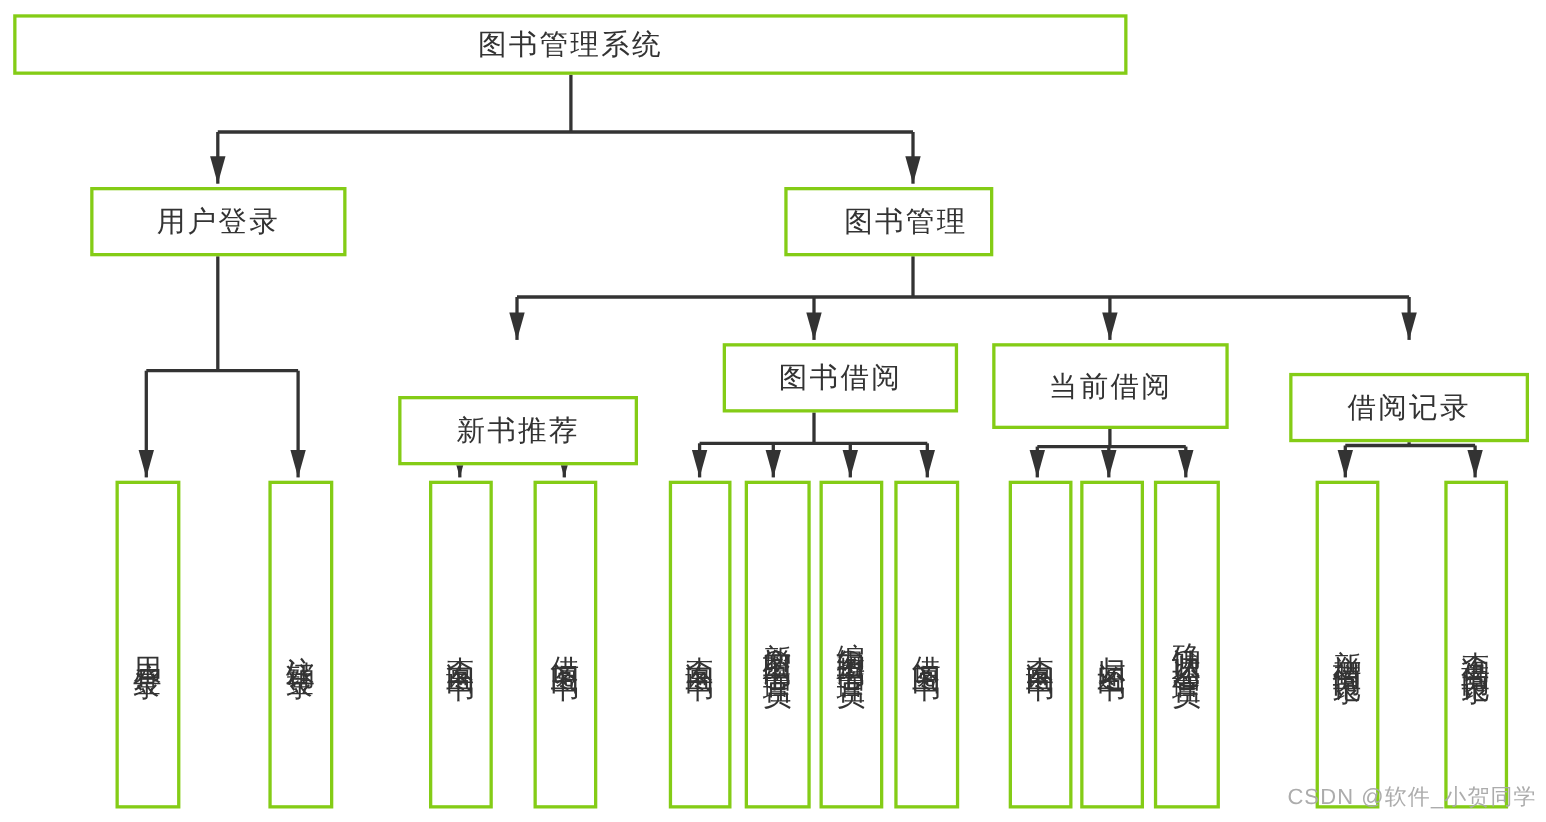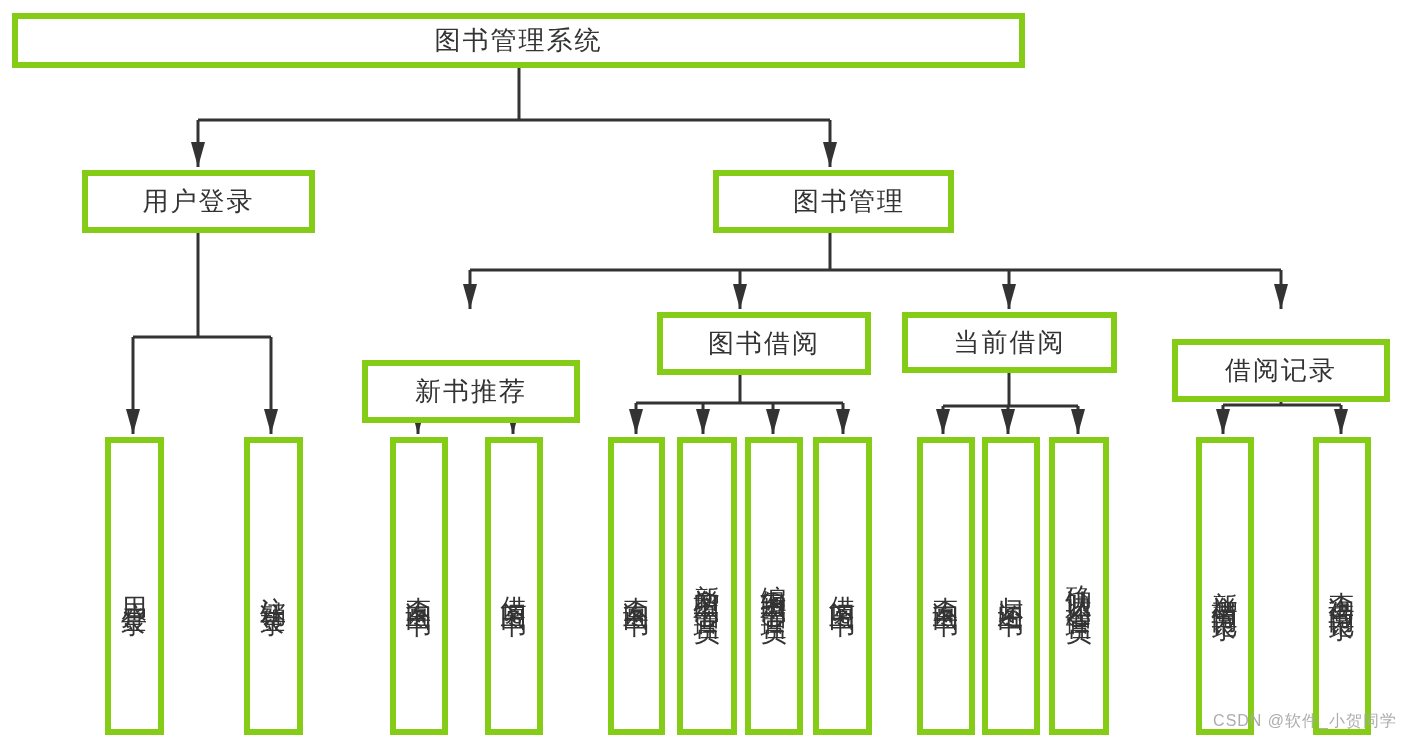--- a/index.html
+++ b/index.html
@@ -14,21 +14,21 @@
   }
   #wires {
     position: absolute;
     left: 0; top: 0;
     width: 1405px; height: 747px;
   }
   .ln { stroke: #333333; stroke-width: 3; fill: none; }
   .box {
     position: absolute;
     box-sizing: border-box;
-    border: 6px solid #84cc16;
+    border: 3px solid #84cc16;
     background: #ffffff;
     display: flex;
     align-items: center;
     justify-content: center;
   }
   .hlabel {
     font-size: 26px;
     letter-spacing: 2px;
     color: #333333;
     white-space: nowrap;
@@ -38,46 +38,46 @@
     text-orientation: mixed;
     font-size: 26px;
     letter-spacing: 5px;
     color: #333333;
     line-height: 1;
   }
   
   .b-root   { left: 12px;   top: 13px;  width: 1013px; height: 55px; }
   
   .b-login  { left: 82px;   top: 170px; width: 233px;  height: 63px; }
-  .b-mgmt   { left: 713px;  top: 170px; width: 241px;  height: 63px; padding-left: 31px; }
+  .b-mgmt   { left: 713px;  top: 170px; width: 190px;  height: 63px; padding-left: 31px; }
   
   .b-rec    { left: 362px;  top: 312px; width: 218px;  height: 63px; margin-top: 48px; }
   .b-borrow { left: 657px;  top: 312px; width: 214px;  height: 63px; }
-  .b-cur    { left: 902px;  top: 312px; width: 215px;  height: 61px; }
+  .b-cur    { left: 902px;  top: 312px; width: 215px;  height: 78px; }
   .b-rd     { left: 1172px; top: 312px; width: 218px;  height: 63px; margin-top: 27px; }
   
   .leaf { top: 437px; height: 298px; }
   .b-a1 { left: 105px;  width: 59px; }
   .b-a2 { left: 244px;  width: 59px; }
   .b-b1 { left: 390px;  width: 58px; }
   .b-b2 { left: 485px;  width: 58px; }
   .b-c1 { left: 608px;  width: 57px; }
   .b-c2 { left: 677px;  width: 60px; }
   .b-c3 { left: 745px;  width: 58px; }
   .b-c4 { left: 813px;  width: 59px; }
   .b-d1 { left: 917px;  width: 58px; }
   .b-d2 { left: 982px;  width: 58px; }
   .b-d3 { left: 1049px; width: 60px; }
   .b-e1 { left: 1196px; width: 58px; }
   .b-e2 { left: 1313px; width: 58px; }
   #watermark {
     position: absolute;
     right: 8px;
     top: 711px;
-    font-size: 16px;
+    font-size: 20px;
     letter-spacing: 1px;
     color: rgba(168,168,168,0.95);
     white-space: nowrap;
     z-index: 5;
   }
 </style>
 </head>
 <body>
 
 <div id="stage">

